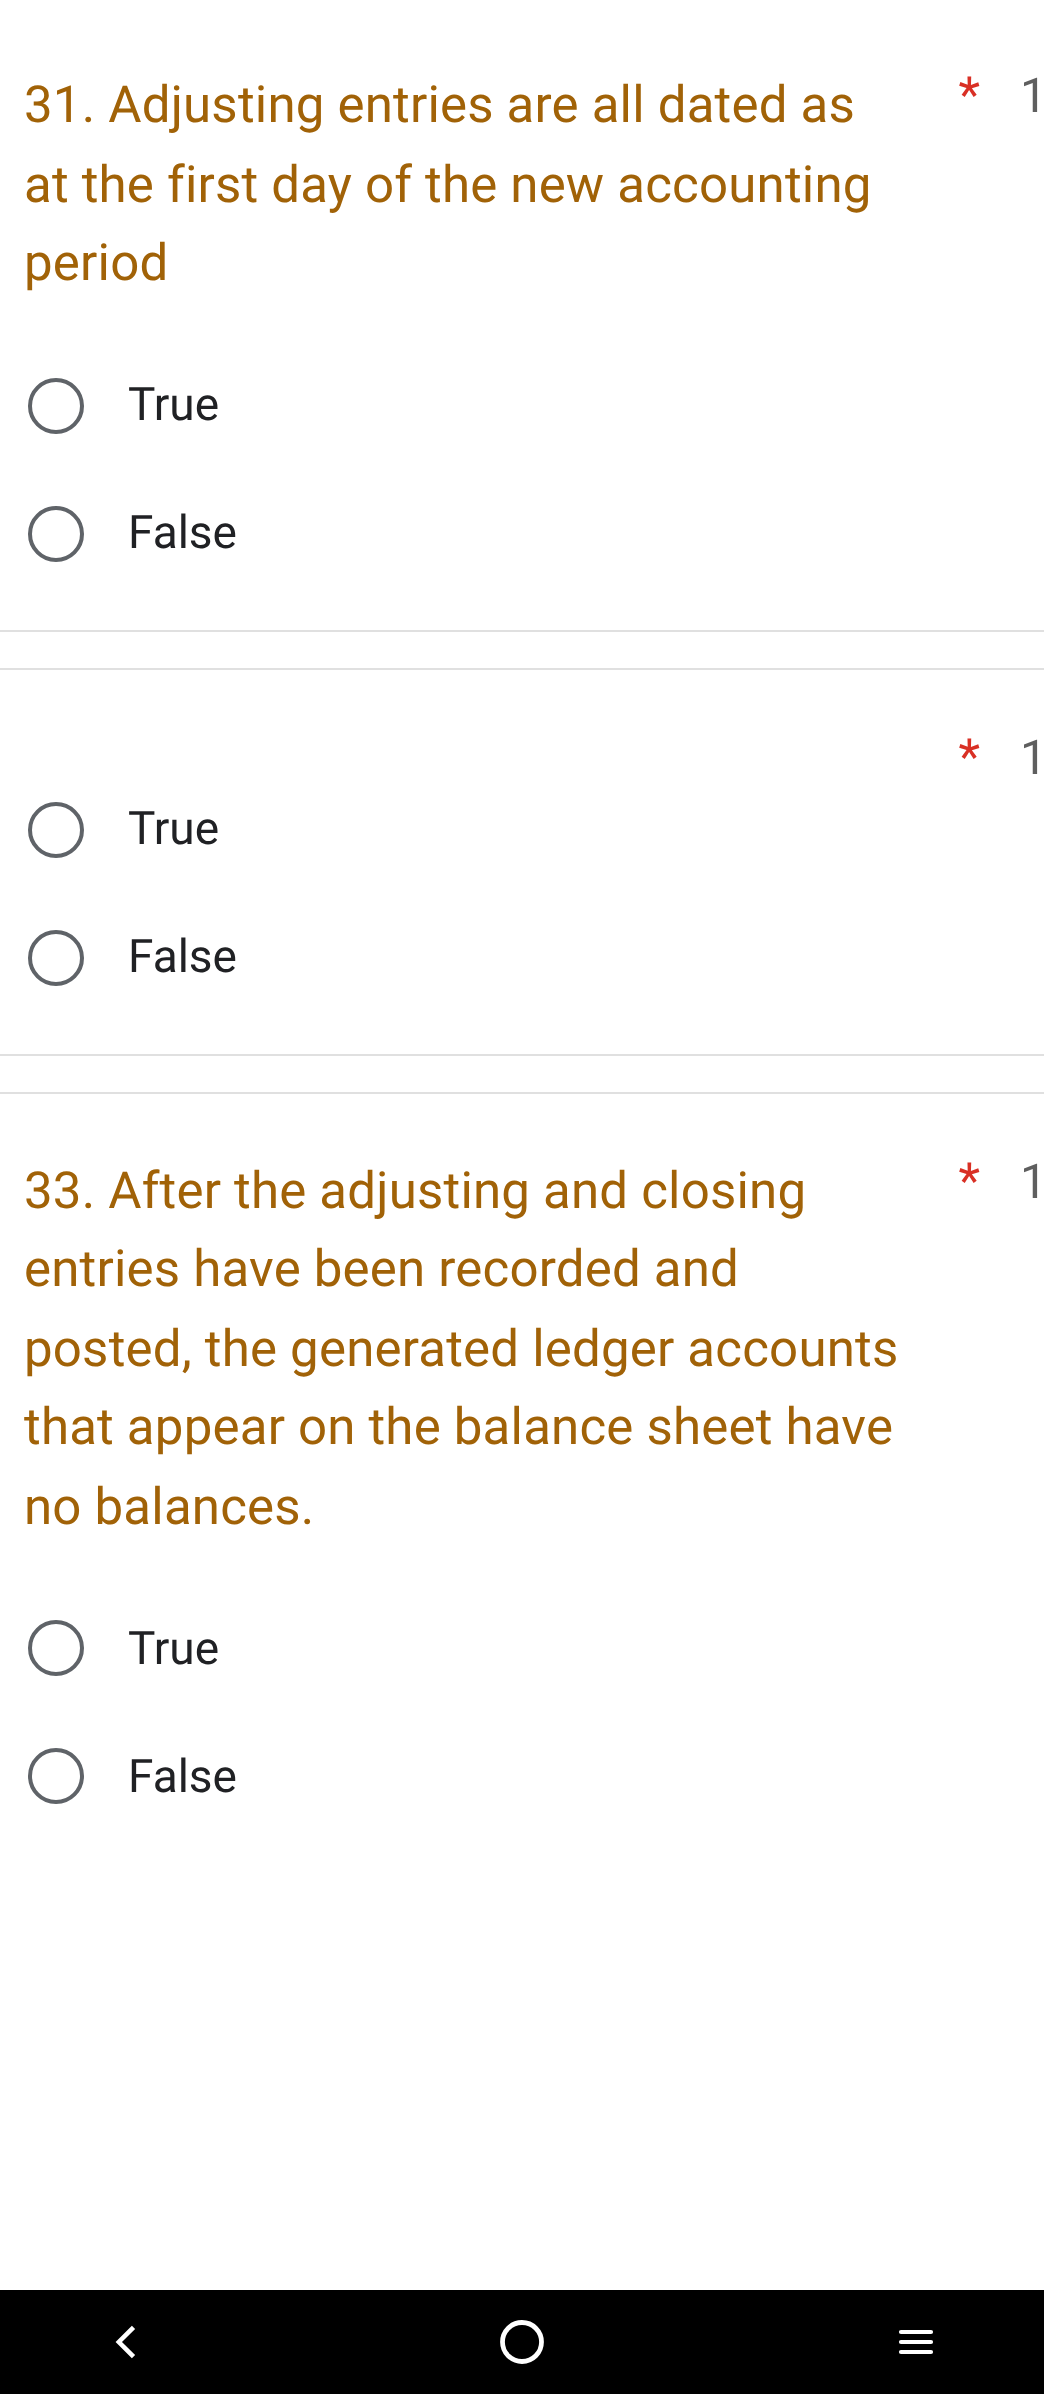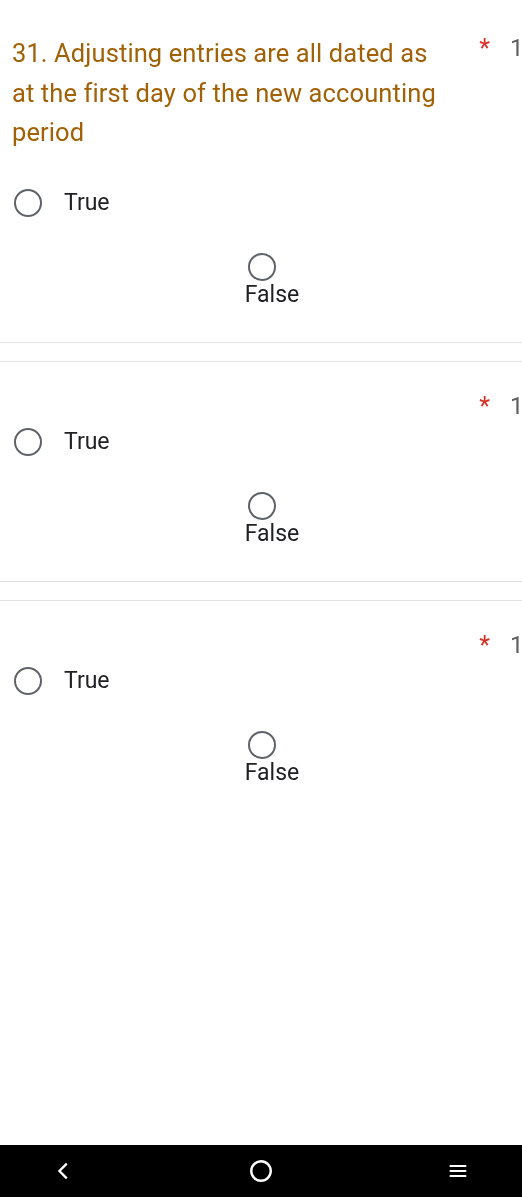--- a/index.html
+++ b/index.html
@@ -49,21 +49,21 @@
     overflow: hidden;
     white-space: nowrap;
   }
   .options { margin-top: 36px; text-align: center; }
   .option {
     display: flex;
     align-items: center;
     margin-bottom: 36px;
     cursor: pointer;
   }
-  .option:last-child { margin-bottom: 0; flex-direction: column; }
+  .option:last-child { margin-bottom: 0; }
   .radio {
     width: 28px;
     height: 28px;
     border: 2.5px solid #5f6368;
     border-radius: 50%;
     flex-shrink: 0;
     margin-left: 2px;
   }
   .opt-label {
     font-size: 23px;
@@ -126,20 +126,21 @@
       <div class="option">
         <div class="radio"></div>
         <div class="opt-label">False</div>
       </div>
     </div>
   </div>
 
   <div class="card" style="padding-top:30px; border-bottom:none; margin-bottom:0; padding-bottom:10px;">
     <span class="required" style="top:30px;">*</span>
     <span class="points" style="top:30px;">1</span>
+    <div class="qtext">33. After the adjusting and closing entries have been recorded and posted, the generated ledger accounts that appear on the balance sheet have no balances.</div>
     <div class="options">
       <div class="option">
         <div class="radio"></div>
         <div class="opt-label">True</div>
       </div>
       <div class="option" style="margin-bottom:0;">
         <div class="radio"></div>
         <div class="opt-label">False</div>
       </div>
     </div>

